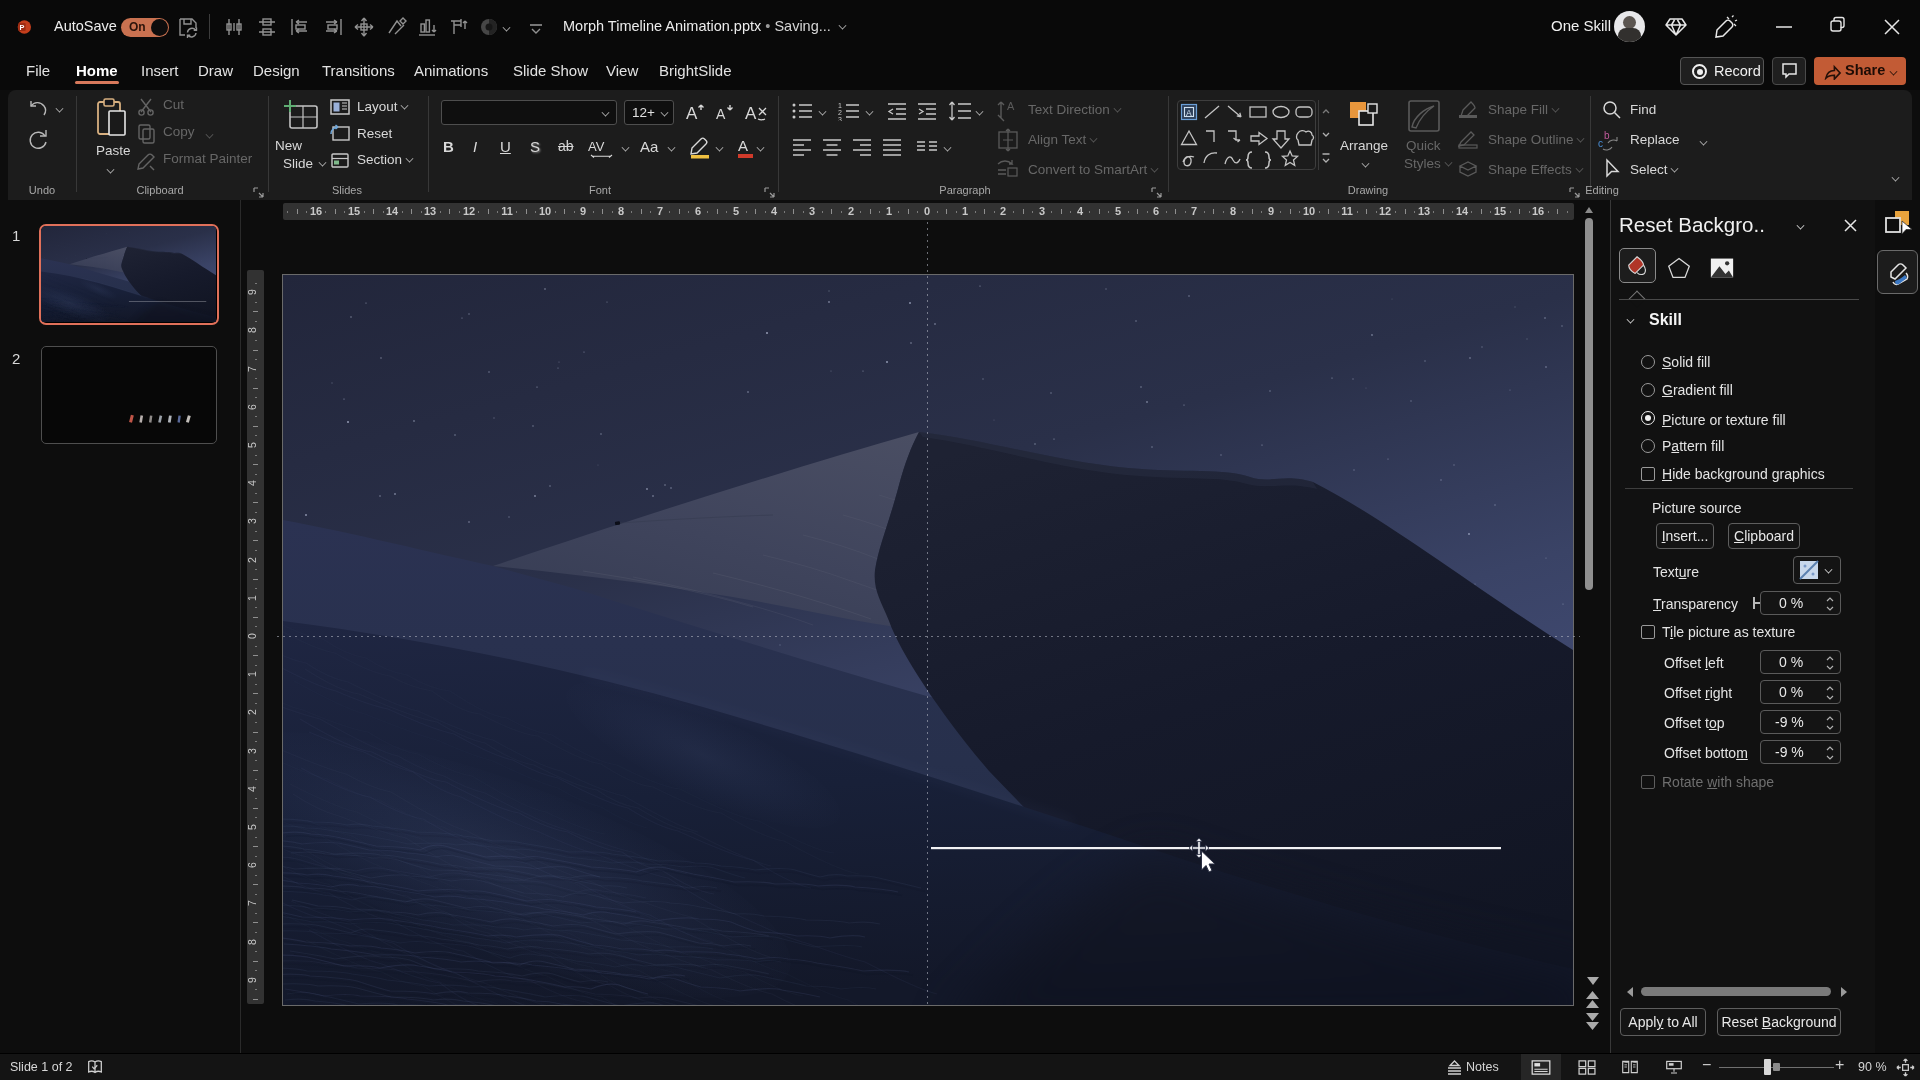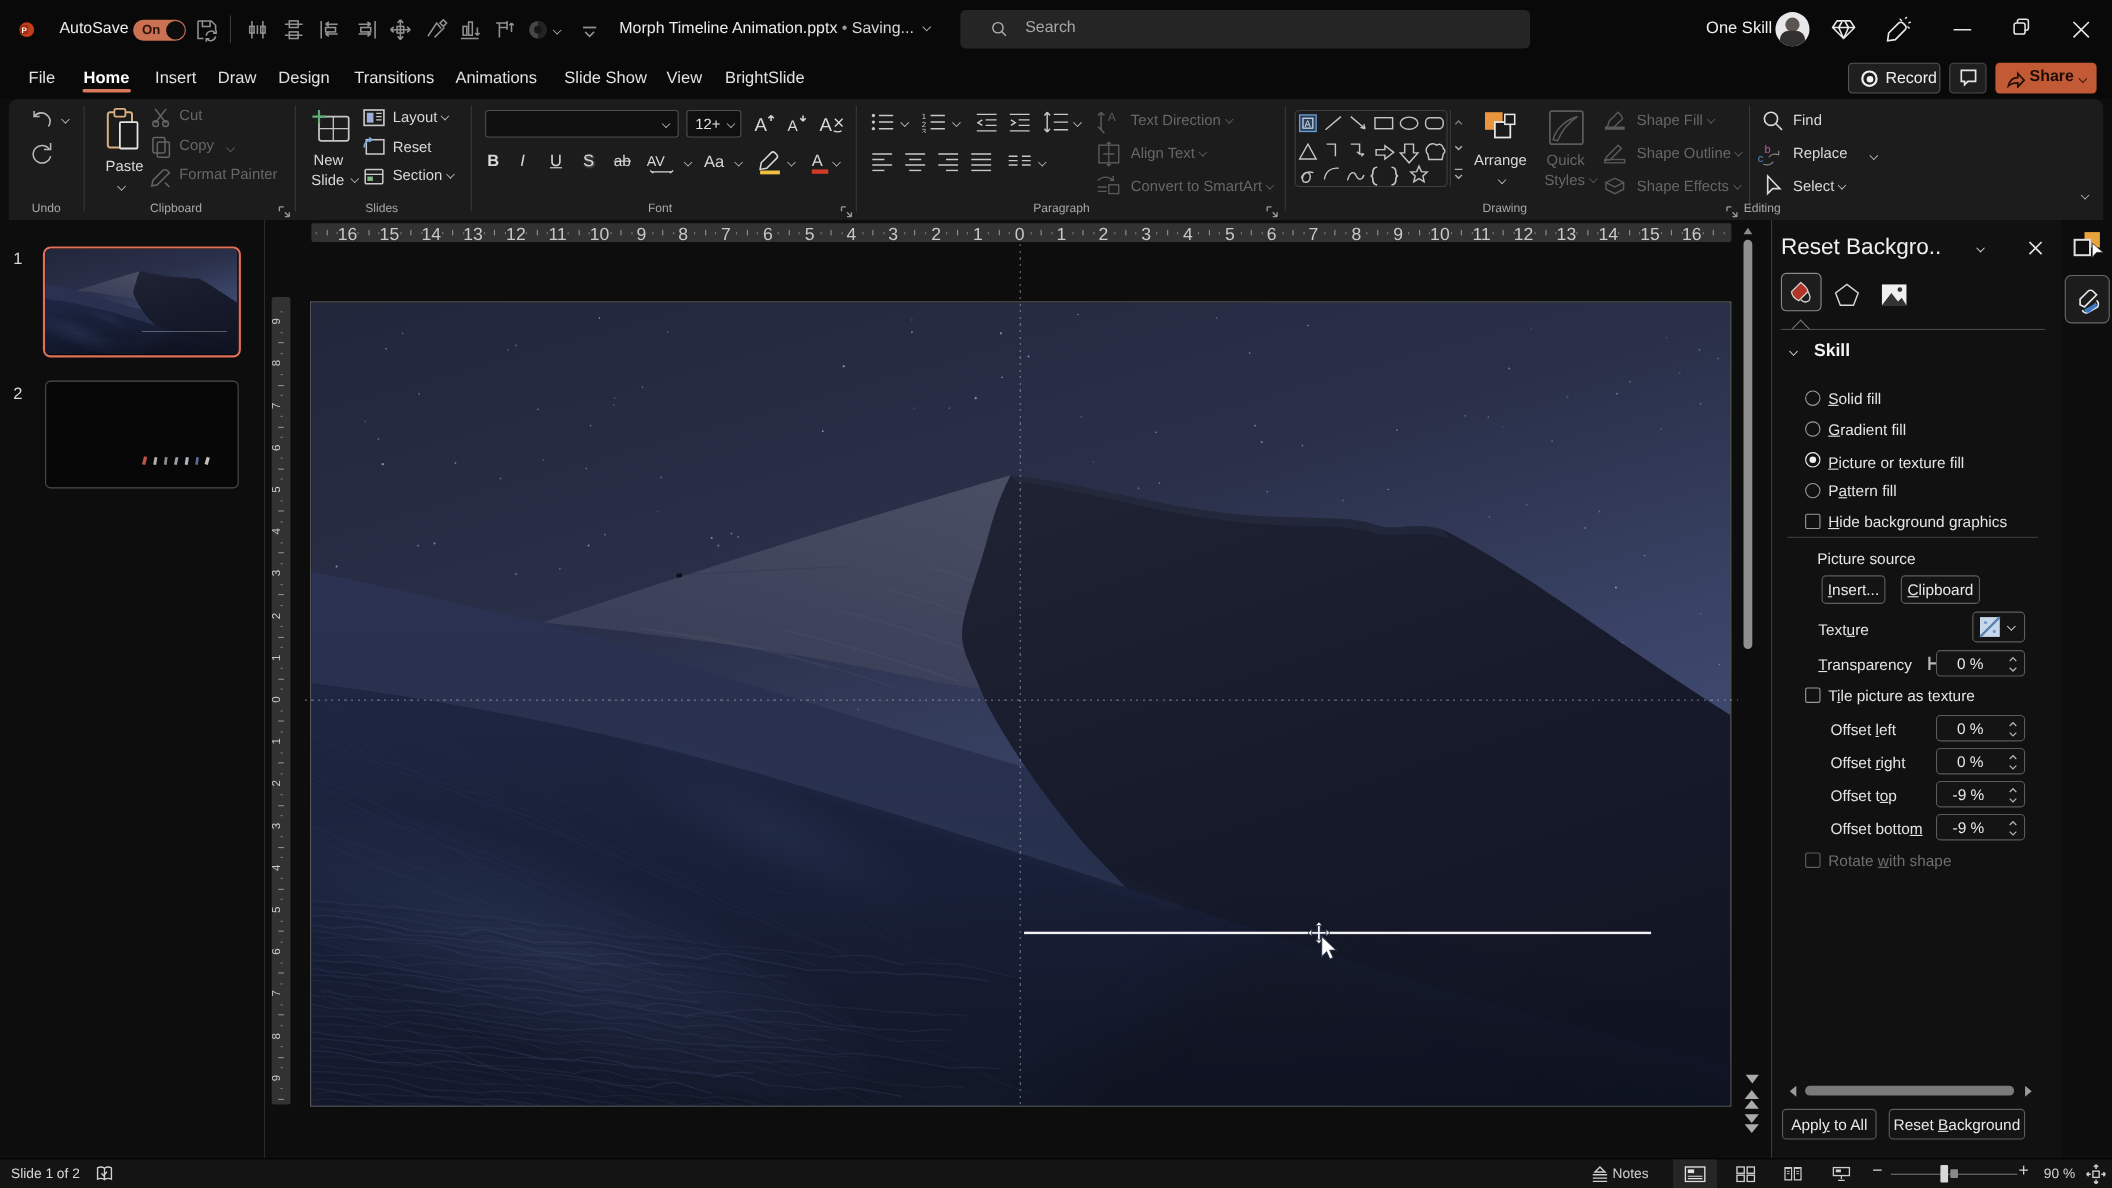--- a/index.html
+++ b/index.html
@@ -52,21 +52,21 @@
 
 .combo{position:absolute;background:#0f0f0f;border:1px solid #4e4e4e;border-radius:3px;}
 
 #mainarea{position:absolute;left:0;top:200px;width:1920px;height:853px;background:#0d0d0d;}
 #thumbs{position:absolute;left:0;top:0;width:241px;height:853px;background:#0d0d0d;border-right:1px solid #2a2a2a;}
 .thumbnum{position:absolute;font-size:15px;color:#d8d8d8;}
 #thumb1{position:absolute;left:39px;top:24px;width:180px;height:101px;border:2.5px solid #e0705a;border-radius:7px;overflow:hidden;background:#000;}
 #thumb2{position:absolute;left:41px;top:146px;width:176px;height:98px;border:1px solid #4e4e4e;border-radius:5px;background:#070707;}
 
 #hruler{position:absolute;left:42px;top:3px;width:1291px;height:17px;background:#323232;border-radius:2px;}
-.rnum{position:absolute;top:2px;font-size:16px;color:#c8c8c8;transform:translateX(-50%);}
+.rnum{position:absolute;top:2px;font-size:11px;color:#c8c8c8;transform:translateX(-50%);font-weight:bold;}
 .tick{position:absolute;top:6px;width:1px;height:5px;background:#8f8f8f;}
 .dot{position:absolute;top:8px;width:1px;height:1.6px;background:#7a7a7a;}
 #vruler{position:absolute;left:6px;top:70px;width:17px;height:734px;background:#323232;border-radius:2px;}
 .rnumv{position:absolute;left:2px;font-size:10.5px;color:#c8c8c8;transform:translateY(-50%) rotate(-90deg);}
 .tickv{position:absolute;left:6px;height:1px;width:5px;background:#8f8f8f;}
 .dotv{position:absolute;left:8px;height:1px;width:1.6px;background:#7a7a7a;}
 #slidewrap{position:absolute;left:41px;top:74px;width:1292px;height:732px;border:1px solid #6a6a6a;background:#000;}
 
 #vguide{position:absolute;left:686px;top:22px;width:1px;height:784px;
  background:repeating-linear-gradient(to bottom,#b9bcc8 0 2px,transparent 2px 6px);opacity:0.55;}
@@ -152,27 +152,20 @@
         <circle cx="12" cy="12" r="8" fill="#585858"></circle>
         <path d="M12 4 a8 8 0 0 1 0 16 z" fill="#2b2b2b"></path>
         <circle cx="12" cy="12" r="3.5" fill="#1a1a1a"></circle>
       </svg>
   <span class="chv" style="position:absolute;left:503px;top:24px;"></span>
   <svg class="qico" style="left:524px;top:17px" viewBox="0 0 24 24">
         <path d="M6 8 h12" stroke="#b8b8b8" stroke-width="1.6"></path>
         <path d="M8 12 l4 4 4-4" stroke="#b8b8b8" stroke-width="1.4" fill="none"></path>
       </svg>
   <span id="doctitle">Morph Timeline Animation.pptx <span style="color:#9a9a9a">•</span> <span class="sv">Saving...</span>&nbsp;&nbsp;<span class="chv"></span></span>
-  <div id="searchbox">
-    <svg class="mag" width="17" height="17" viewBox="0 0 20 20">
-          <circle cx="8.5" cy="8.5" r="5.5" stroke="#b0b0b0" stroke-width="1.5" fill="none"></circle>
-          <path d="M12.5 12.5 L17 17" stroke="#b0b0b0" stroke-width="1.5"></path>
-        </svg>
-    <span class="stx">Search</span>
-  </div>
   <span id="oneskill">One Skill</span>
   <div id="avatar">
         <i class="hd"></i>
         <i class="bd"></i>
       </div>
   <svg class="titico" style="left:1663px" width="26" height="26" viewBox="0 0 26 26">
         <path d="M7 5 h12 l4 6 -10 10 -10-10 z M3 11 h20 M13 21 l-4.5-10 3-5 M13 21 l4.5-10 -3-5" stroke="#e8e8e8" stroke-width="1.5" fill="none" stroke-linejoin="round"></path>
       </svg>
   <svg class="titico" style="left:1712px" width="27" height="27" viewBox="0 0 27 27">
         <path d="M5 16 l9-9 c1-1 3-1 4 0 l2 2 c1 1 1 3 0 4 l-9 9 l-7 1 z" stroke="#e8e8e8" stroke-width="1.5" fill="none"></path>
@@ -263,21 +256,21 @@
 <svg class="dlg" style="left:252px;top:96px" viewBox="0 0 13 13">
         <path d="M2 2 h4 M2 2 v4 M11 11 h-4 M11 11 v-4 M7 7 l4 4" stroke="#9a9a9a" stroke-width="1.2" fill="none"></path>
       </svg>
 <div class="gsep" style="left:268px"></div>
 
 <svg class="abs" style="left:282px;top:8px" width="38" height="36" viewBox="0 0 38 36">
   <rect x="8" y="8" width="27" height="22" rx="2" stroke="#c4c4c4" stroke-width="1.6" fill="none"></rect>
   <path d="M8 19 h27 M21 8 v22" stroke="#c4c4c4" stroke-width="1.2"></path>
   <path d="M8 2 v12 M2 8 h12" stroke="#5fae73" stroke-width="2"></path>
 </svg>
-<span class="rlab" style="position:absolute;left:285px;top:48px">New</span>
+<span class="rlab" style="position:absolute;left:275px;top:48px">New</span>
 <span class="rlab" style="position:absolute;left:283px;top:66px">Slide <i class="chv" style="margin-left:2px"></i></span>
 <svg class="abs" style="left:329px;top:8px" width="22" height="18" viewBox="0 0 22 18">
         <rect x="2" y="2" width="18" height="14" stroke="#c8c8c8" stroke-width="1.5" fill="none"></rect>
         <rect x="4.5" y="4.5" width="6" height="9" fill="#9ab0d8"></rect>
         <path d="M13 5 h5 M13 8 h5 M13 11 h5" stroke="#c8c8c8" stroke-width="1.2"></path>
       </svg>
 <span class="rlab" style="position:absolute;left:357px;top:9px">Layout <i class="chv"></i></span>
 <svg class="abs" style="left:329px;top:34px" width="22" height="20" viewBox="0 0 22 20">
         <rect x="4" y="3" width="16" height="13" stroke="#c8c8c8" stroke-width="1.4" fill="none"></rect>
         <path d="M2 10 a7 7 0 0 1 7-7 M9 3 l-2.5-2 M9 3 l-2.5 2" stroke="#6fa8dc" stroke-width="1.6" fill="none"></path>

